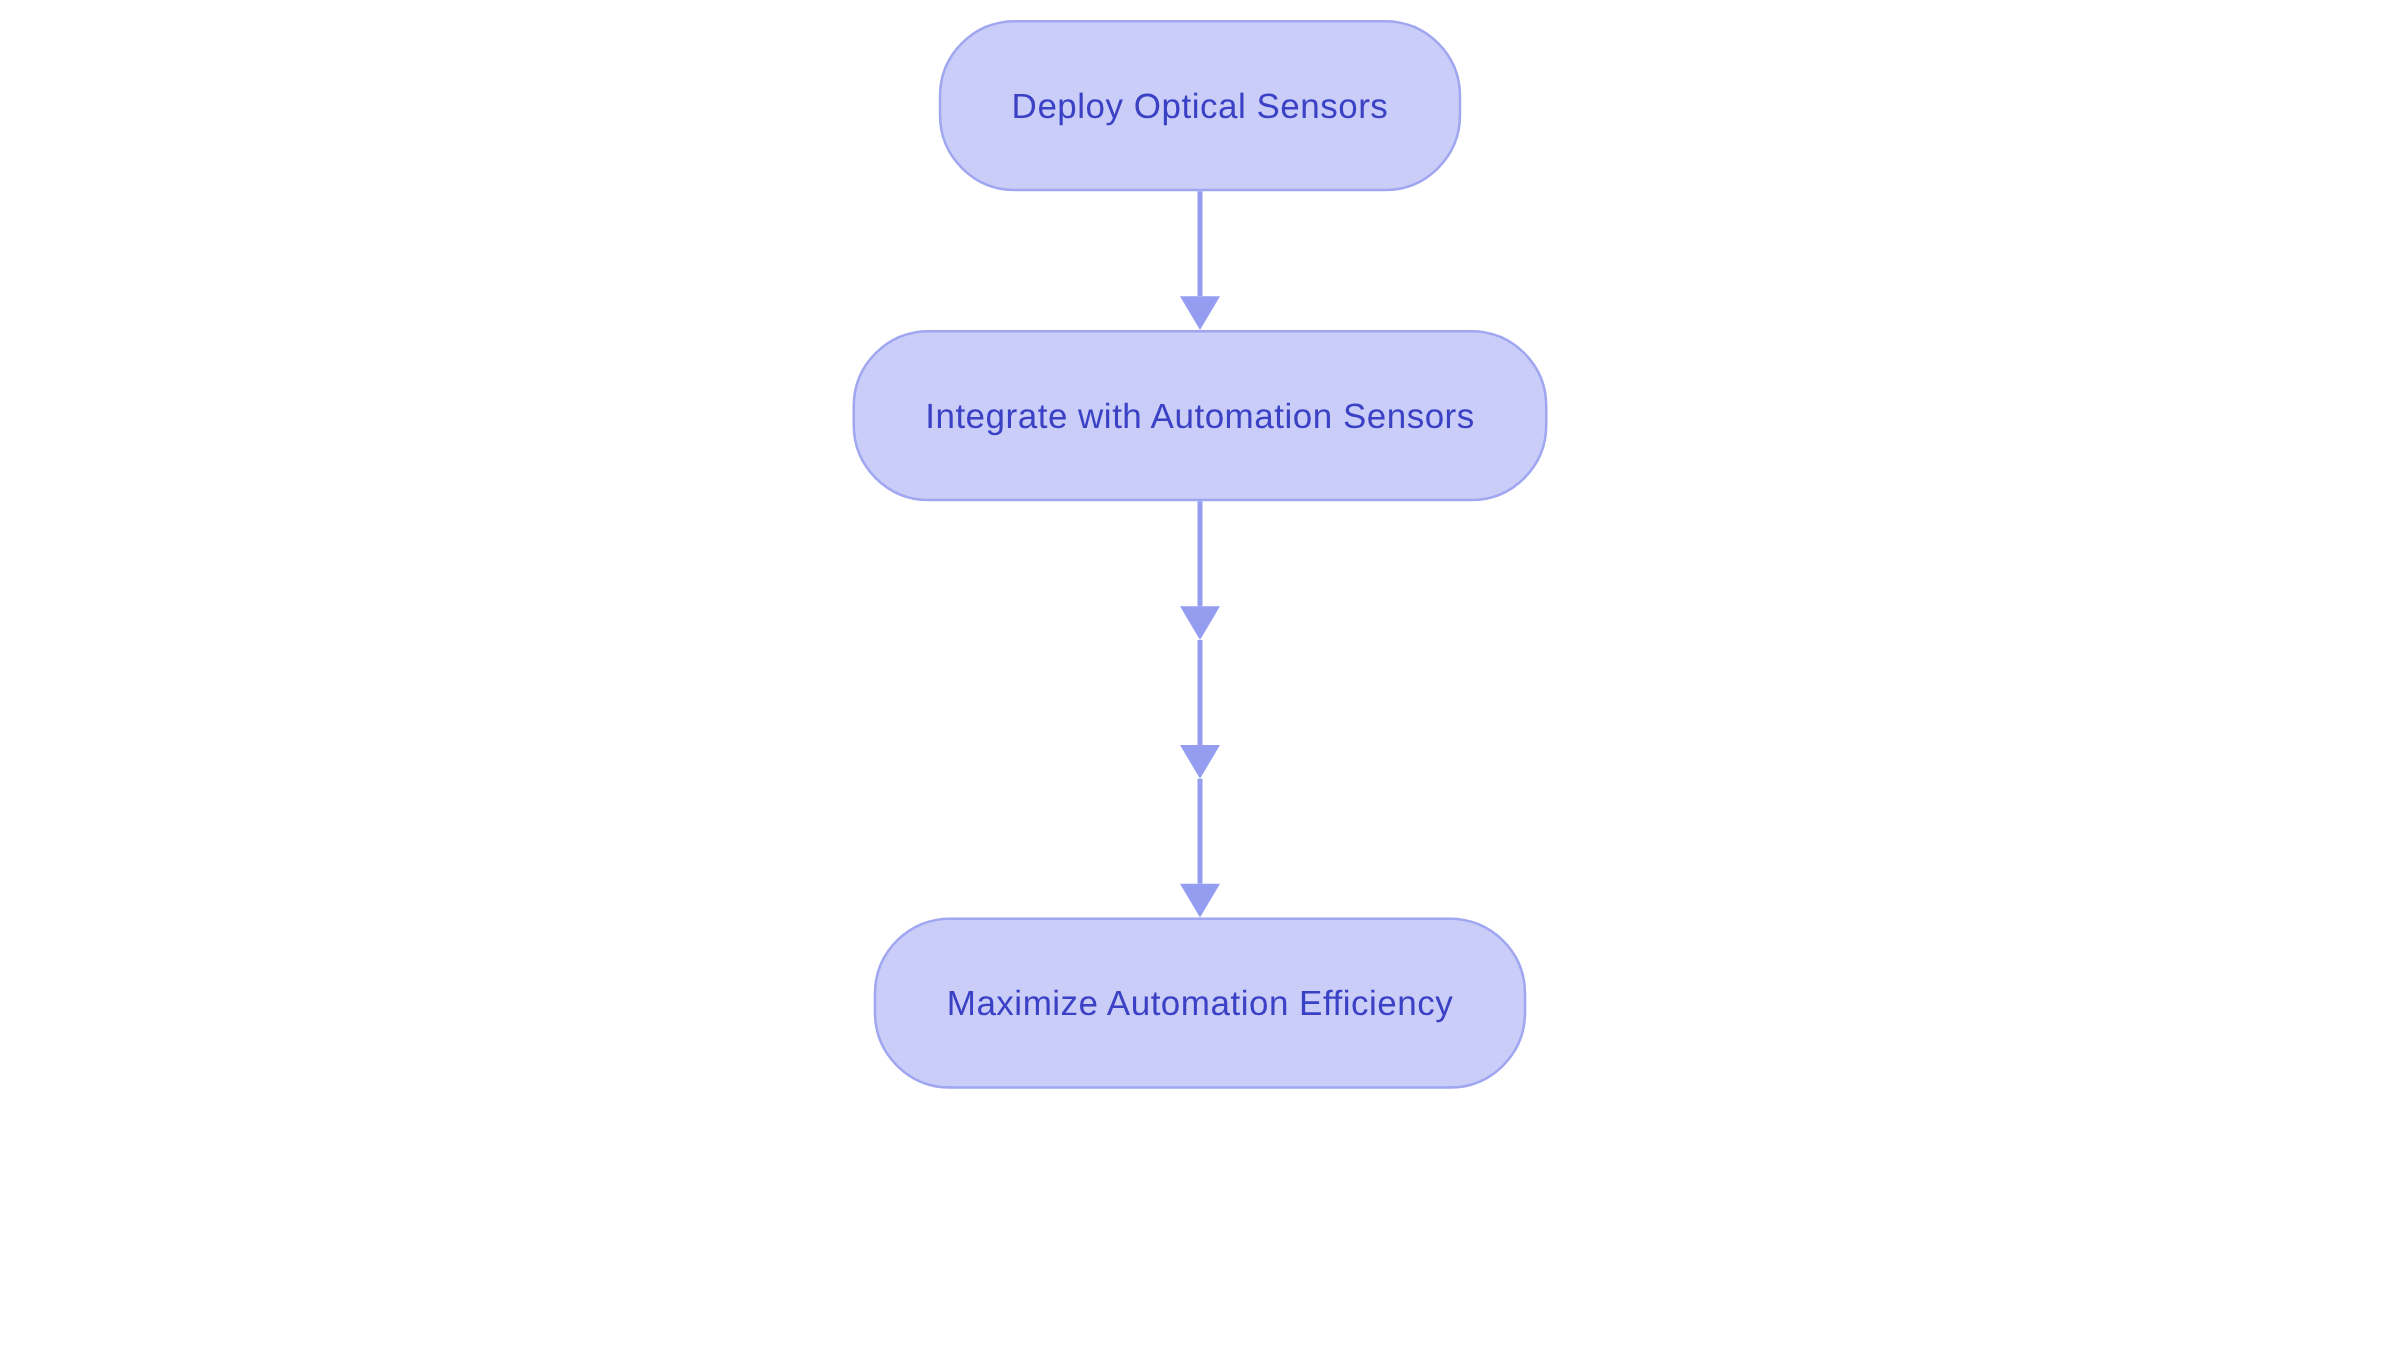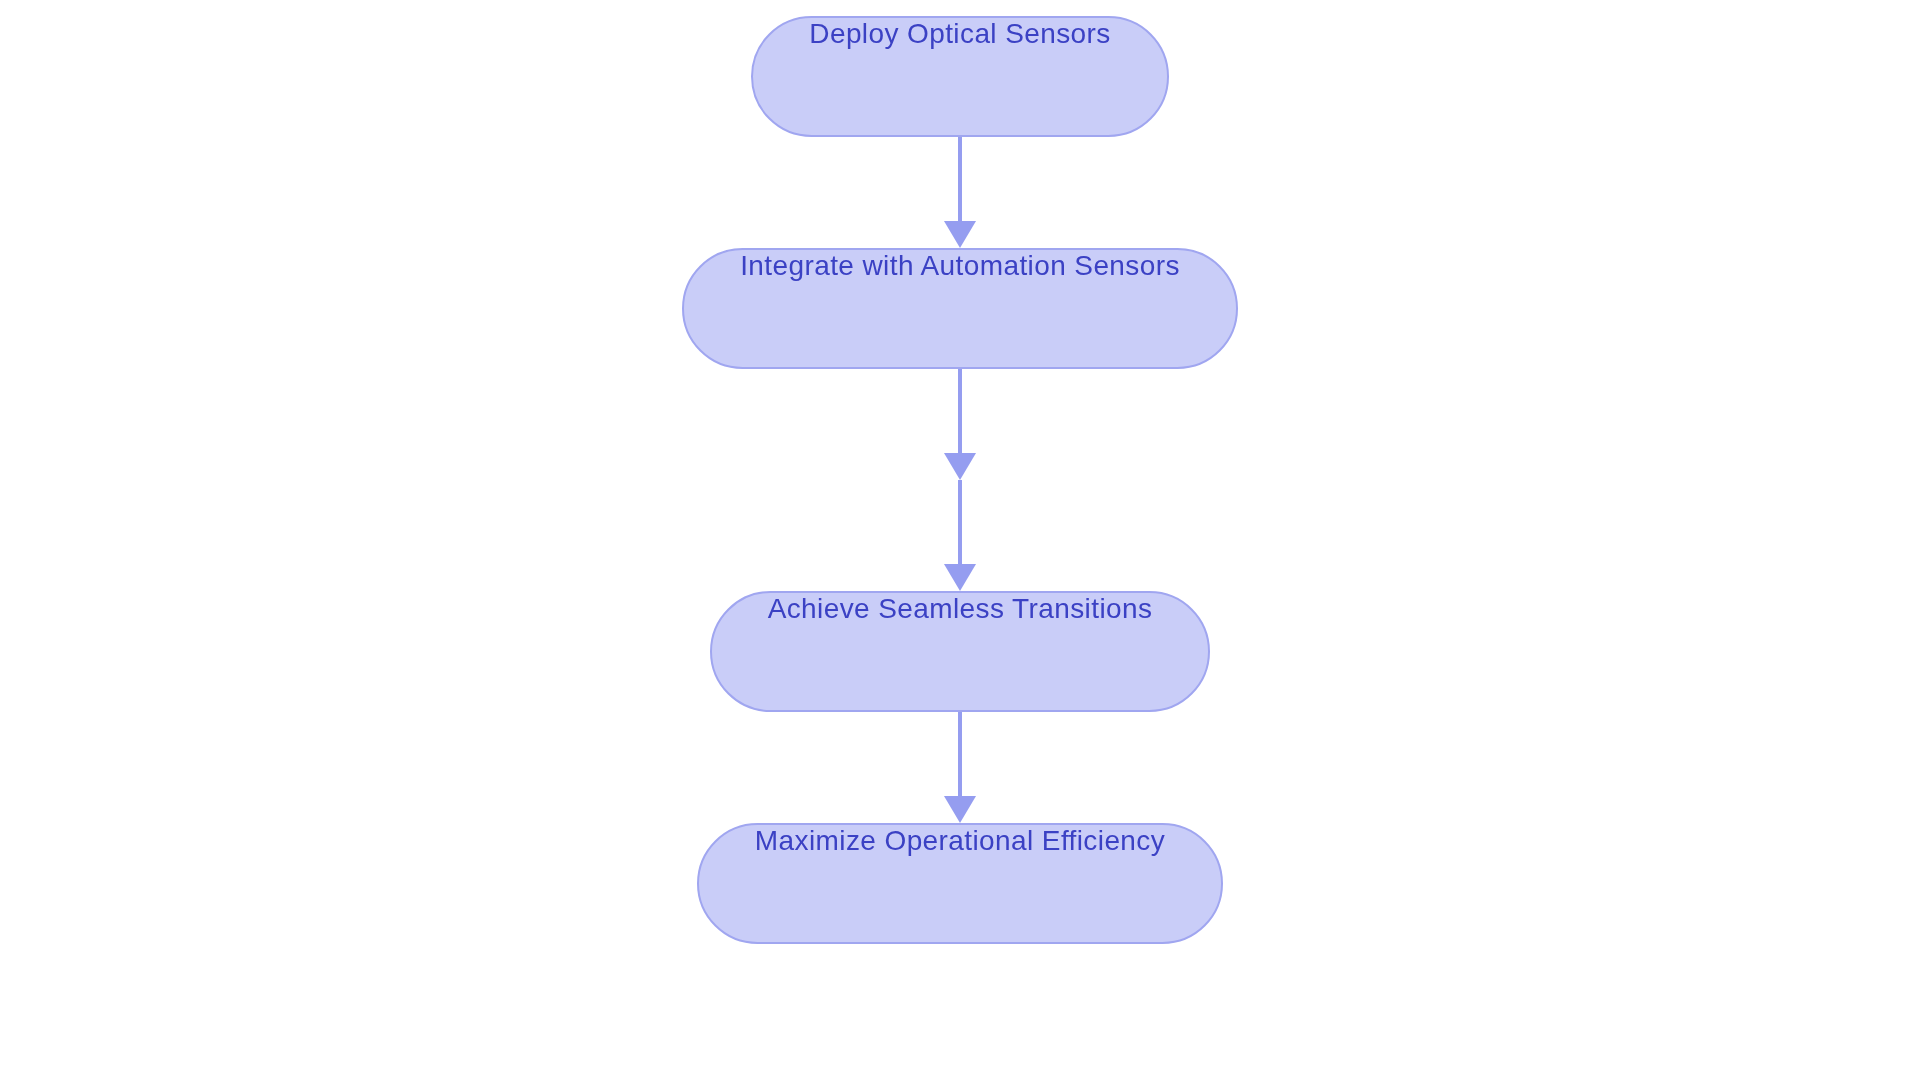--- a/index.html
+++ b/index.html
@@ -16,24 +16,24 @@
     font-family:"Liberation Sans","DejaVu Sans",sans-serif;
     overflow:hidden;
   }
   .flowchart{
     width:1920px;height:1083px;
     padding-top:16px;
     display:flex;flex-direction:column;align-items:center;
     background:var(--bg);
   }
   .node{
-    height:121px;
+    height:137px;
     min-width:404px;
     padding:0 56px;
-    display:flex;justify-content:center;
+    display:flex;align-items:center;justify-content:center;
     background:var(--node-fill);
     border:2px solid var(--node-border);
     border-radius:61px;
     color:var(--node-text);
     font-size:28px;
     letter-spacing:0.4px;
     white-space:nowrap;
     flex:0 0 auto;
   }
   .arrow{
@@ -74,26 +74,23 @@
     <div class="stem"></div>
     <div class="head"></div>
   </div>
 
 
   <div class="arrow">
     <div class="stem"></div>
     <div class="head"></div>
   </div>
 
-  <div class="node">
-    <span>Achieve Seamless Transitions</span>
-  </div>
 
   <div class="arrow">
     <div class="stem"></div>
     <div class="head"></div>
   </div>
 
   <div class="node">
-    <span>Maximize Operational Efficiency</span>
+    <span>Maximize Automation Efficiency</span>
   </div>
 
 </div>
 
 </body></html>

